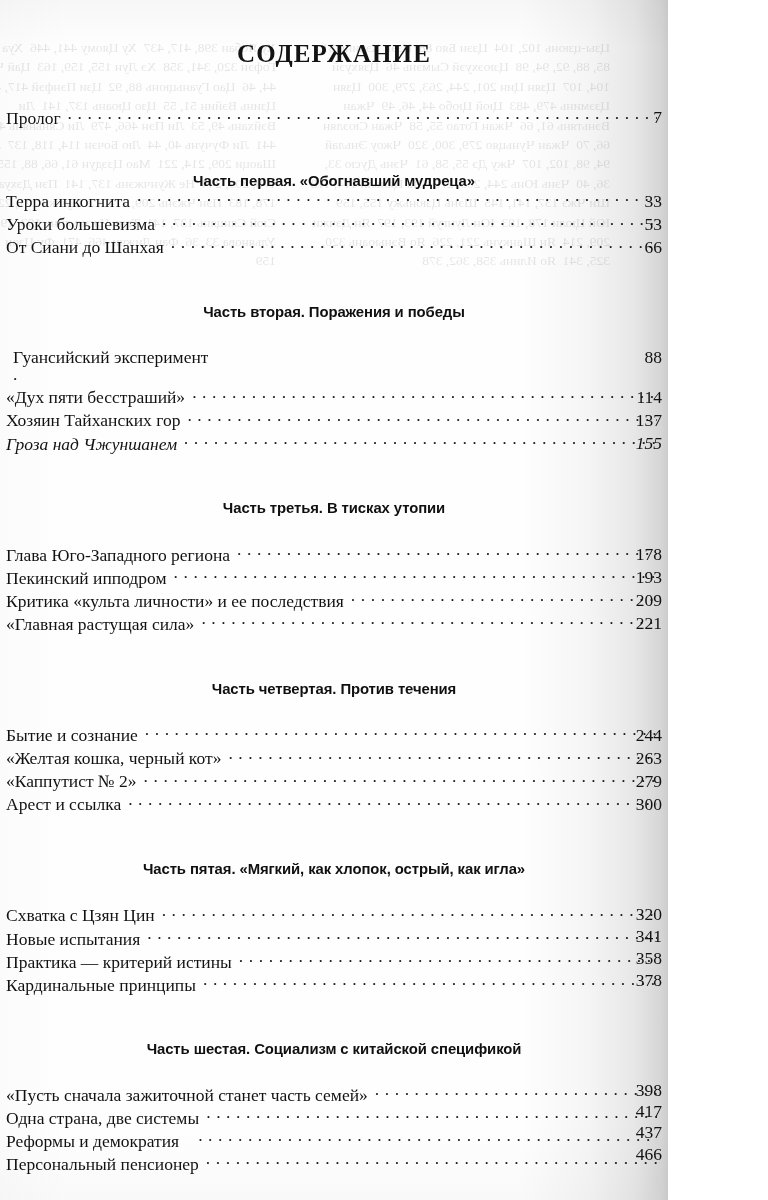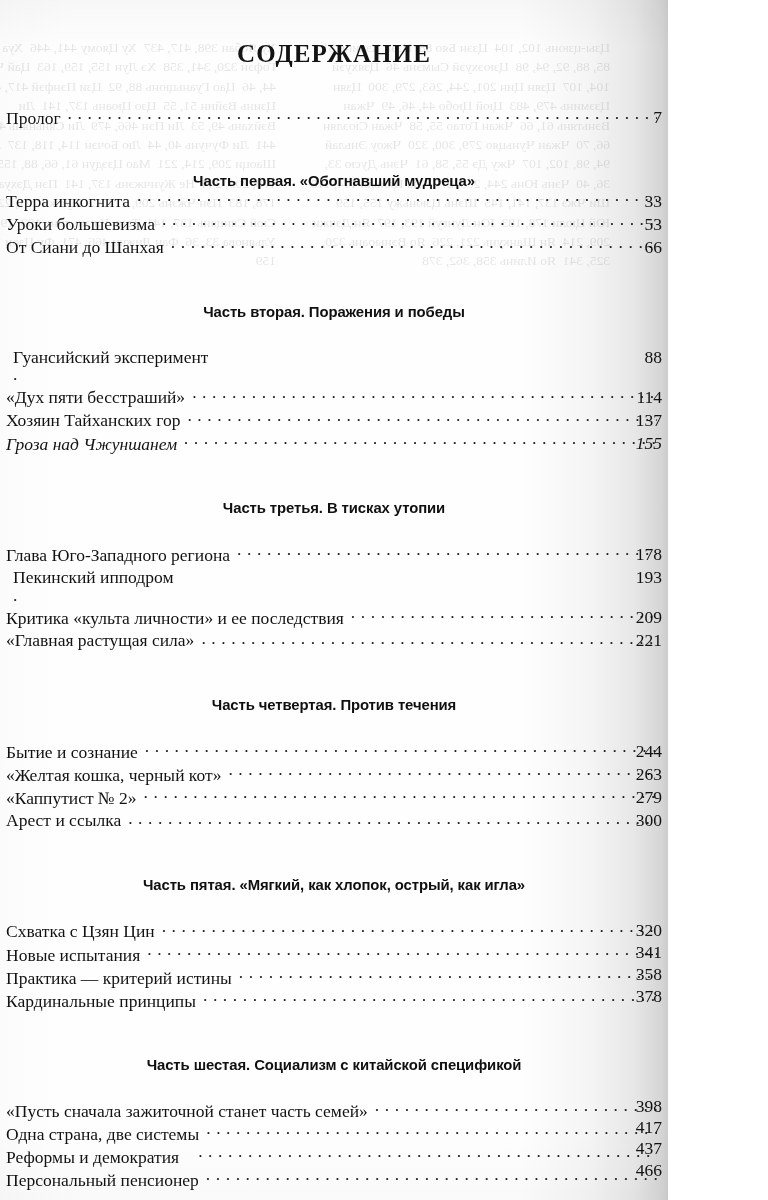--- a/index.html
+++ b/index.html
@@ -221,52 +221,52 @@
           <span class="e-title">Гроза над Чжуншанем</span>
           <span class="e-dots"></span>
           <span class="e-page">155</span>
         </div>
         <div class="part-heading" style="margin-top: 44px;">Часть третья. В тисках утопии</div>
         <div class="entry row" style="margin-top: 26px; line-height: 22.6px;">
           <span class="e-title">Глава Юго-Западного региона</span>
           <span class="e-dots"></span>
           <span class="e-page">178</span>
         </div>
-        <div class="entry row" style="line-height: 22.6px; flex-direction: column;">
+        <div class="entry row" style="line-height: 22.6px;">
           <span class="e-title">Пекинский ипподром</span>
           <span class="e-dots"></span>
           <span class="e-page">193</span>
         </div>
         <div class="entry row" style="line-height: 22.6px;">
           <span class="e-title">Критика «культа личности» и ее последствия</span>
           <span class="e-dots"></span>
           <span class="e-page">209</span>
         </div>
-        <div class="entry row" style="line-height: 22.6px; align-items: center;">
+        <div class="entry row" style="line-height: 22.6px;">
           <span class="e-title">«Главная растущая сила»</span>
           <span class="e-dots"></span>
           <span class="e-page">221</span>
         </div>
         <div class="part-heading" style="margin-top: 44px;">Часть четвертая. Против течения</div>
         <div class="entry row" style="margin-top: 26px; line-height: 22.6px;">
           <span class="e-title">Бытие и сознание</span>
           <span class="e-dots"></span>
           <span class="e-page">244</span>
         </div>
         <div class="entry row" style="line-height: 22.6px;">
           <span class="e-title">«Желтая кошка, черный кот»</span>
           <span class="e-dots"></span>
           <span class="e-page">263</span>
         </div>
         <div class="entry row" style="line-height: 22.6px;">
           <span class="e-title">«Каппутист № 2»</span>
           <span class="e-dots"></span>
           <span class="e-page">279</span>
         </div>
-        <div class="entry row" style="line-height: 22.6px; align-items: center;">
+        <div class="entry row" style="line-height: 22.6px;">
           <span class="e-title">Арест и ссылка</span>
           <span class="e-dots"></span>
           <span class="e-page">300</span>
         </div>
         <div class="part-heading" style="margin-top: 44px;">Часть пятая. «Мягкий, как хлопок, острый, как игла»</div>
         <div class="entry row" style="margin-top: 26px; line-height: 22.6px; --shift: -1px;">
           <span class="e-title">Схватка с Цзян Цин</span>
           <span class="e-dots"></span>
           <span class="e-page" style="top: -1px;">320</span>
         </div>

